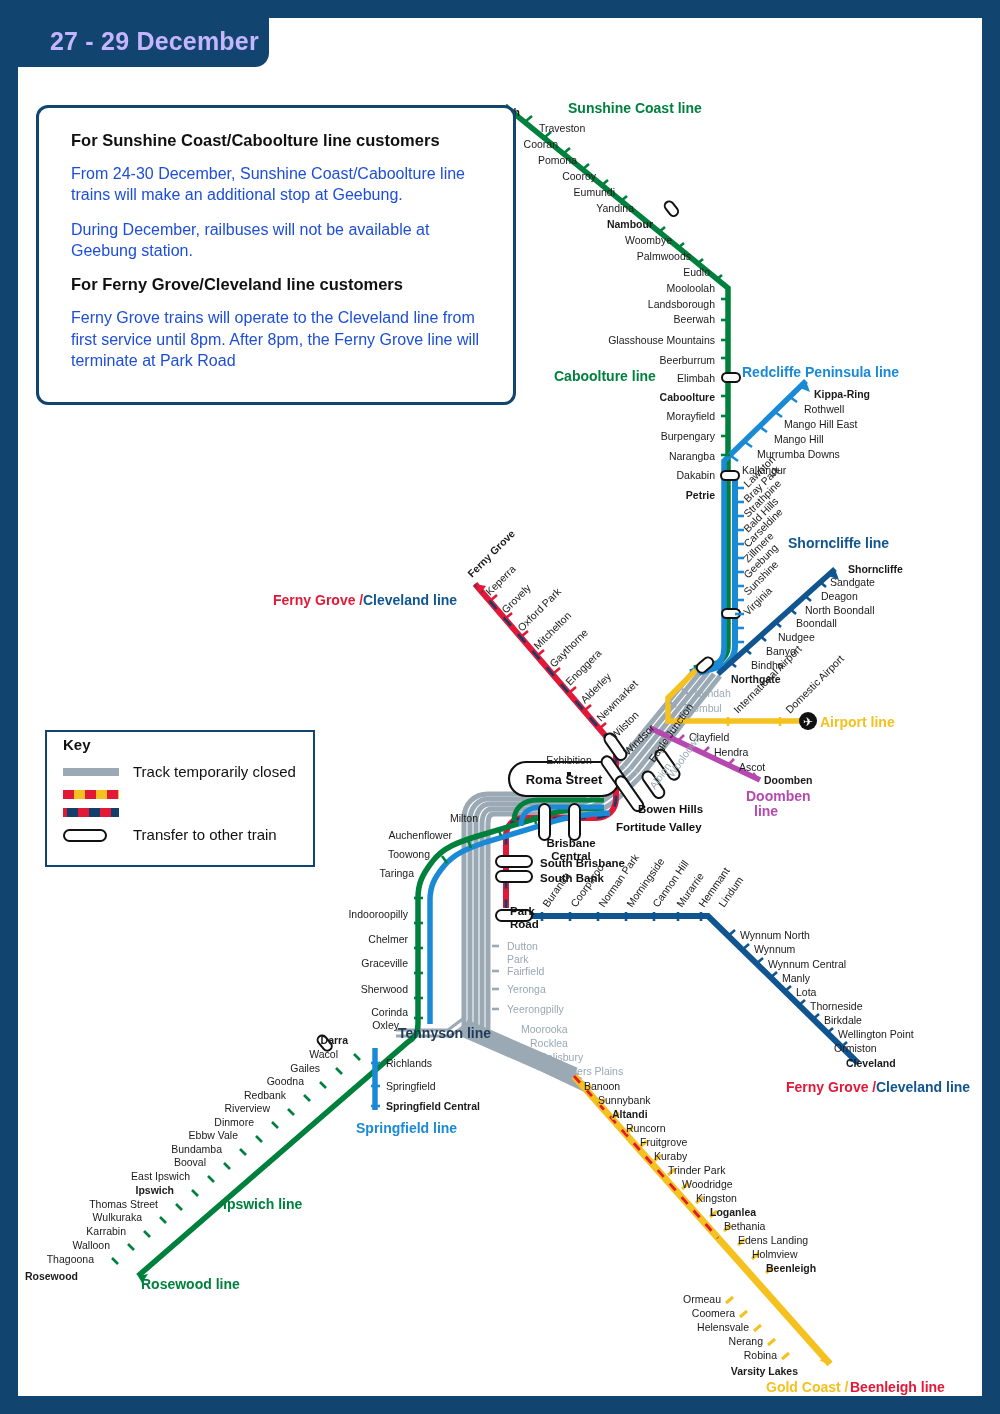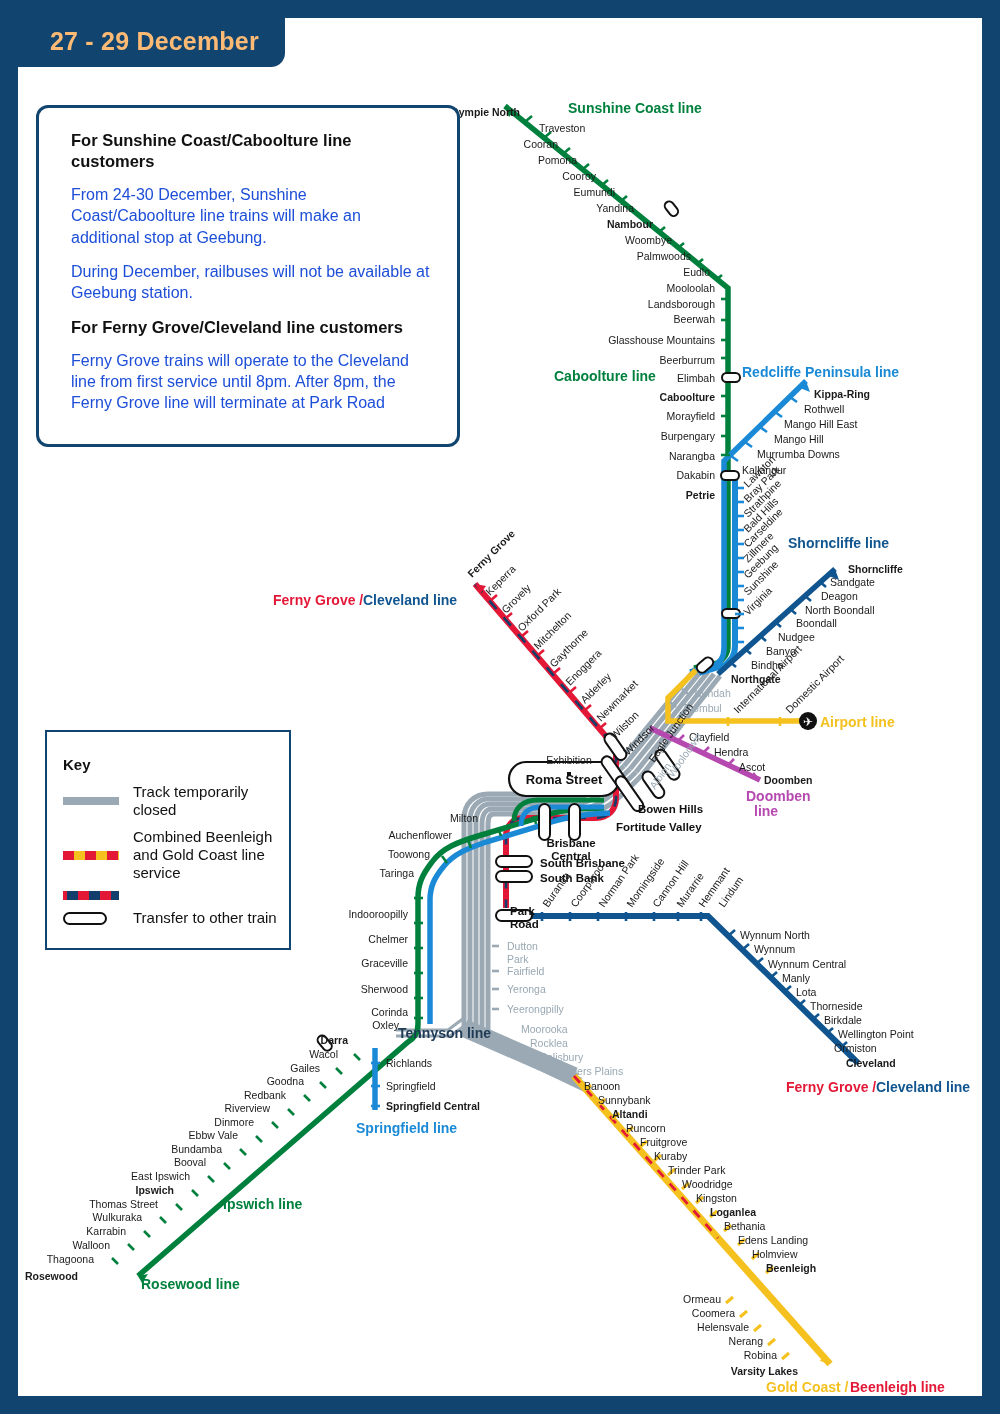--- a/index.html
+++ b/index.html
@@ -14,54 +14,54 @@
   #canvas {
     position:absolute; left:18px; top:18px;
     width:964px; height:1378px;
     background:#ffffff;
   }
   svg.map { position:absolute; left:0; top:0; width:964px; height:1378px; }
 
   
   #date-tab {
     position:absolute; left:0px; top:0px;
-    background:#114570; color:#fdba74;
-    padding:9px 26px 11px 32px;
+    background:#114570; color:#c4b5fd;
+    padding:9px 10px 11px 32px;
     font-size:25px; font-weight:bold;
     border-bottom-right-radius:14px;
     letter-spacing:0.2px;
     z-index:30;
   }
 
   
   #info-box {
     position:absolute; left:18px; top:87px;
-    width:424px;
+    width:480px;
     background:#fff;
     border:3px solid #114570;
     border-radius:12px;
     padding:22px 26px 18px 32px;
     z-index:20;
   }
   #info-box h3 {
     margin:0 0 12px 0; font-size:16.5px; font-weight:bold; color:#111;
     line-height:1.28;
   }
   #info-box h3.second { margin-top:8px; }
   #info-box p {
     margin:0 0 13px 0; font-size:16px; color:#1d4ed8; line-height:1.33;
   }
 
   
   #key-box {
     position:absolute; left:27px; top:712px;
-    width:246px;
+    width:270px;
     background:#fff;
     border:2px solid #114570;
-    padding:24px 10px 12px 16px;
+    padding:4px 10px 12px 16px;
     z-index:20;
   }
   #key-title { font-size:15px; font-weight:bold; color:#111; margin-bottom:10px; }
   .key-row { display:flex; align-items:center; margin-bottom:9px; }
   .key-swatch { width:56px; flex:0 0 56px; margin-right:14px; }
   .key-label { font-size:15px; color:#111; line-height:1.2; }
   .sw-closed { height:8px; background:#9aa9b4; }
   .sw-gold { height:9px; background:#f5c11e;
      background-image:repeating-linear-gradient(90deg,#e31837 0px,#e31837 11px,transparent 11px,transparent 22px);
      background-color:#f5c11e; }
@@ -610,21 +610,20 @@
       <div class="key-row">
         <div class="key-swatch">
             <div class="sw-closed"></div>
           </div>
         <div class="key-label">Track temporarily closed</div>
       </div>
       <div class="key-row">
         <div class="key-swatch">
             <div class="sw-gold"></div>
           </div>
-        <div class="key-label">Combined Beenleigh and Gold Coast line service</div>
       </div>
       <div class="key-row">
         <div class="key-swatch">
             <div class="sw-ferny"></div>
           </div>
       </div>
       <div class="key-row">
         <div class="key-swatch">
             <div class="sw-transfer"></div>
           </div>

